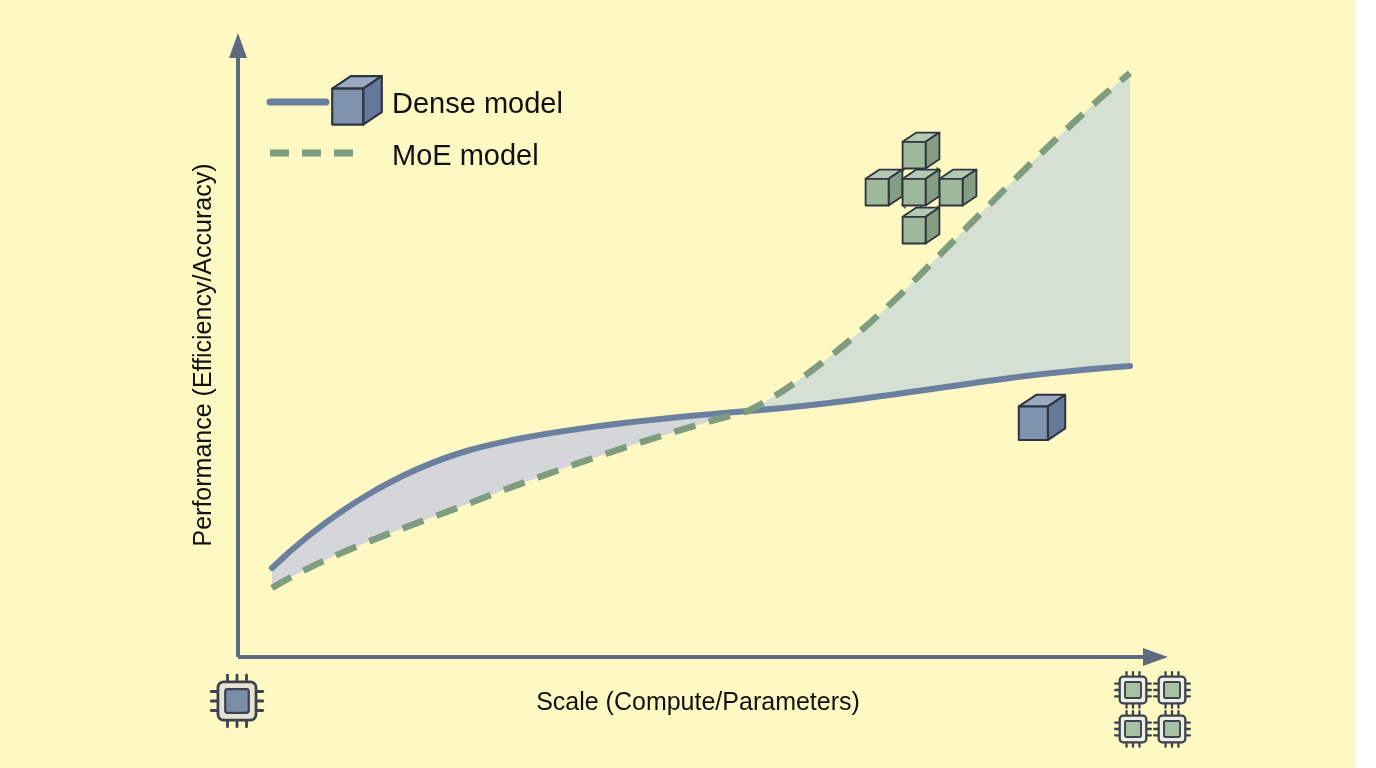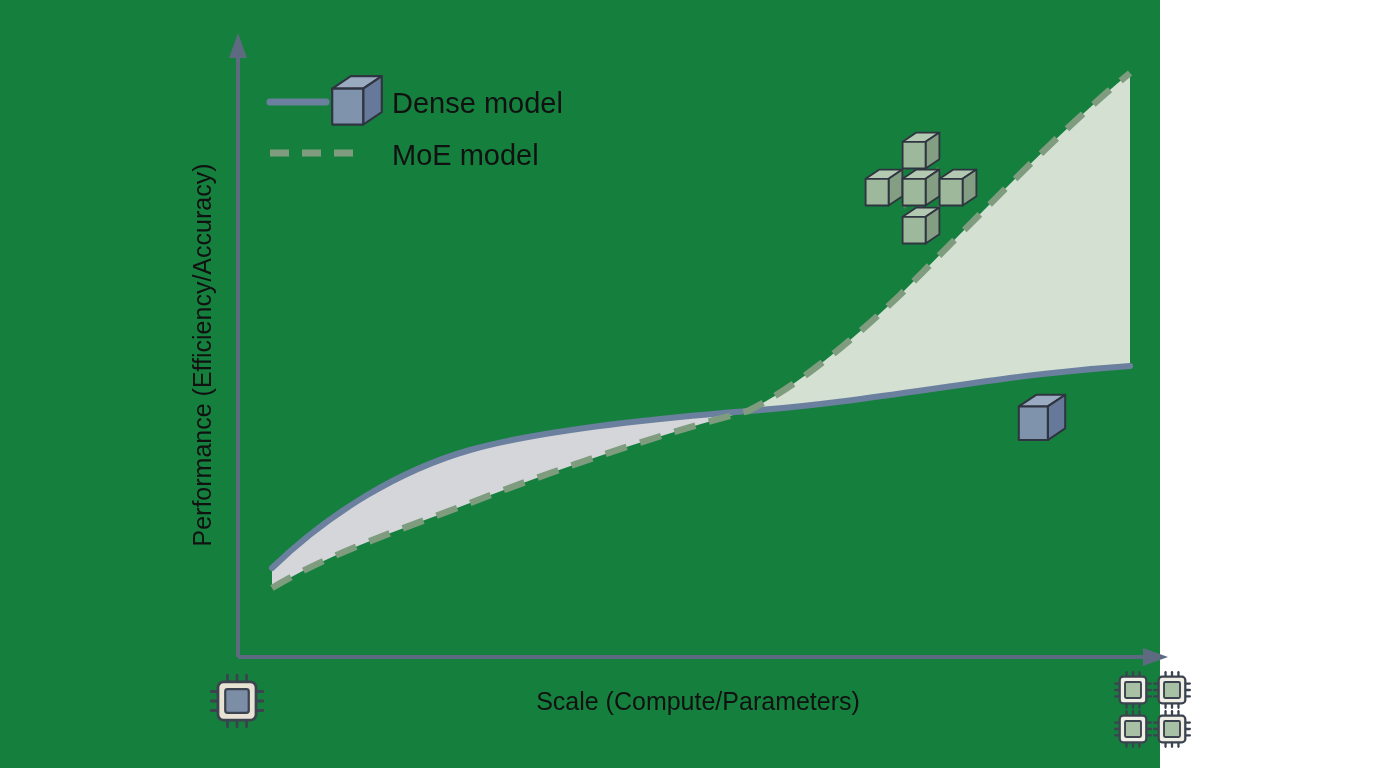--- a/index.html
+++ b/index.html
@@ -8,23 +8,23 @@
     background: #ffffff;
   }
   body {
     width: 1376px;
     height: 768px;
     overflow: hidden;
     font-family: "Liberation Sans", sans-serif;
   }
   #chart-root {
     position: relative;
-    width: 1160px;
+    width: 1356px;
     height: 768px;
-    background: #15803d;
+    background: #fef9c3;
   }
   #chart-svg {
     position: absolute;
     top: 0;
     left: 0;
     width: 1376px;
     height: 768px;
   }
   .axis-title {
     fill: #111111;

